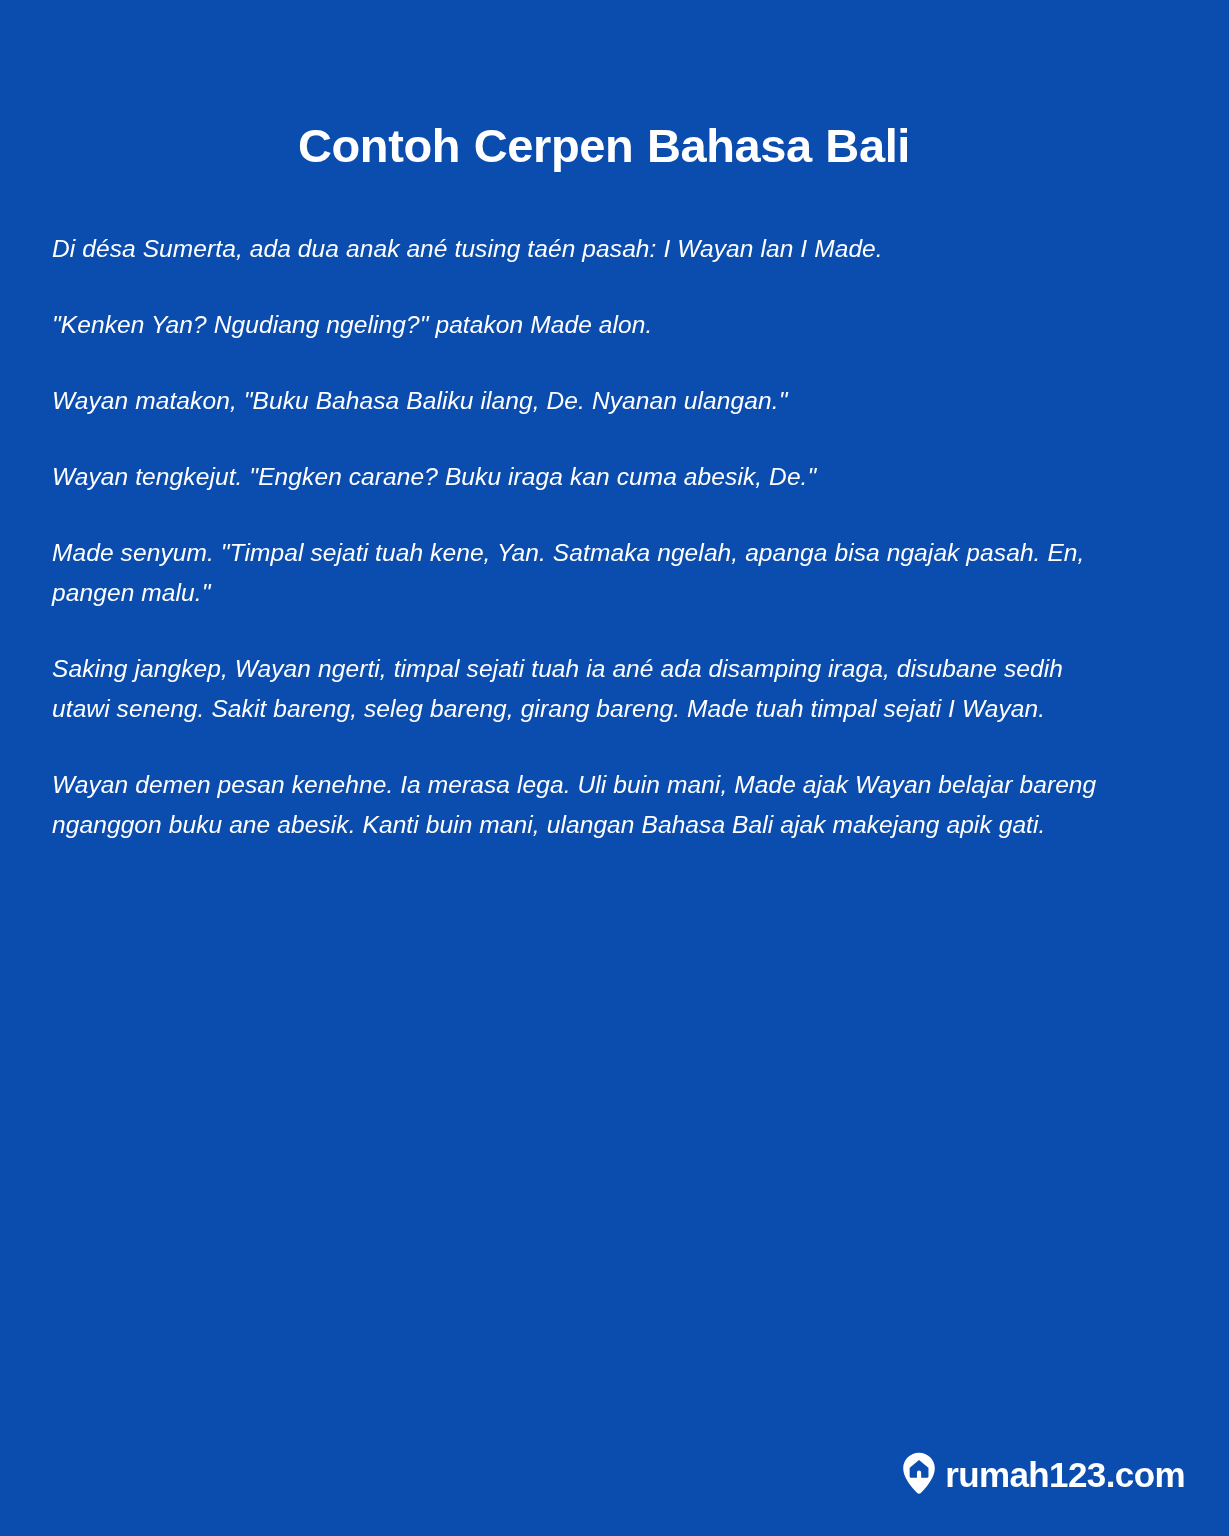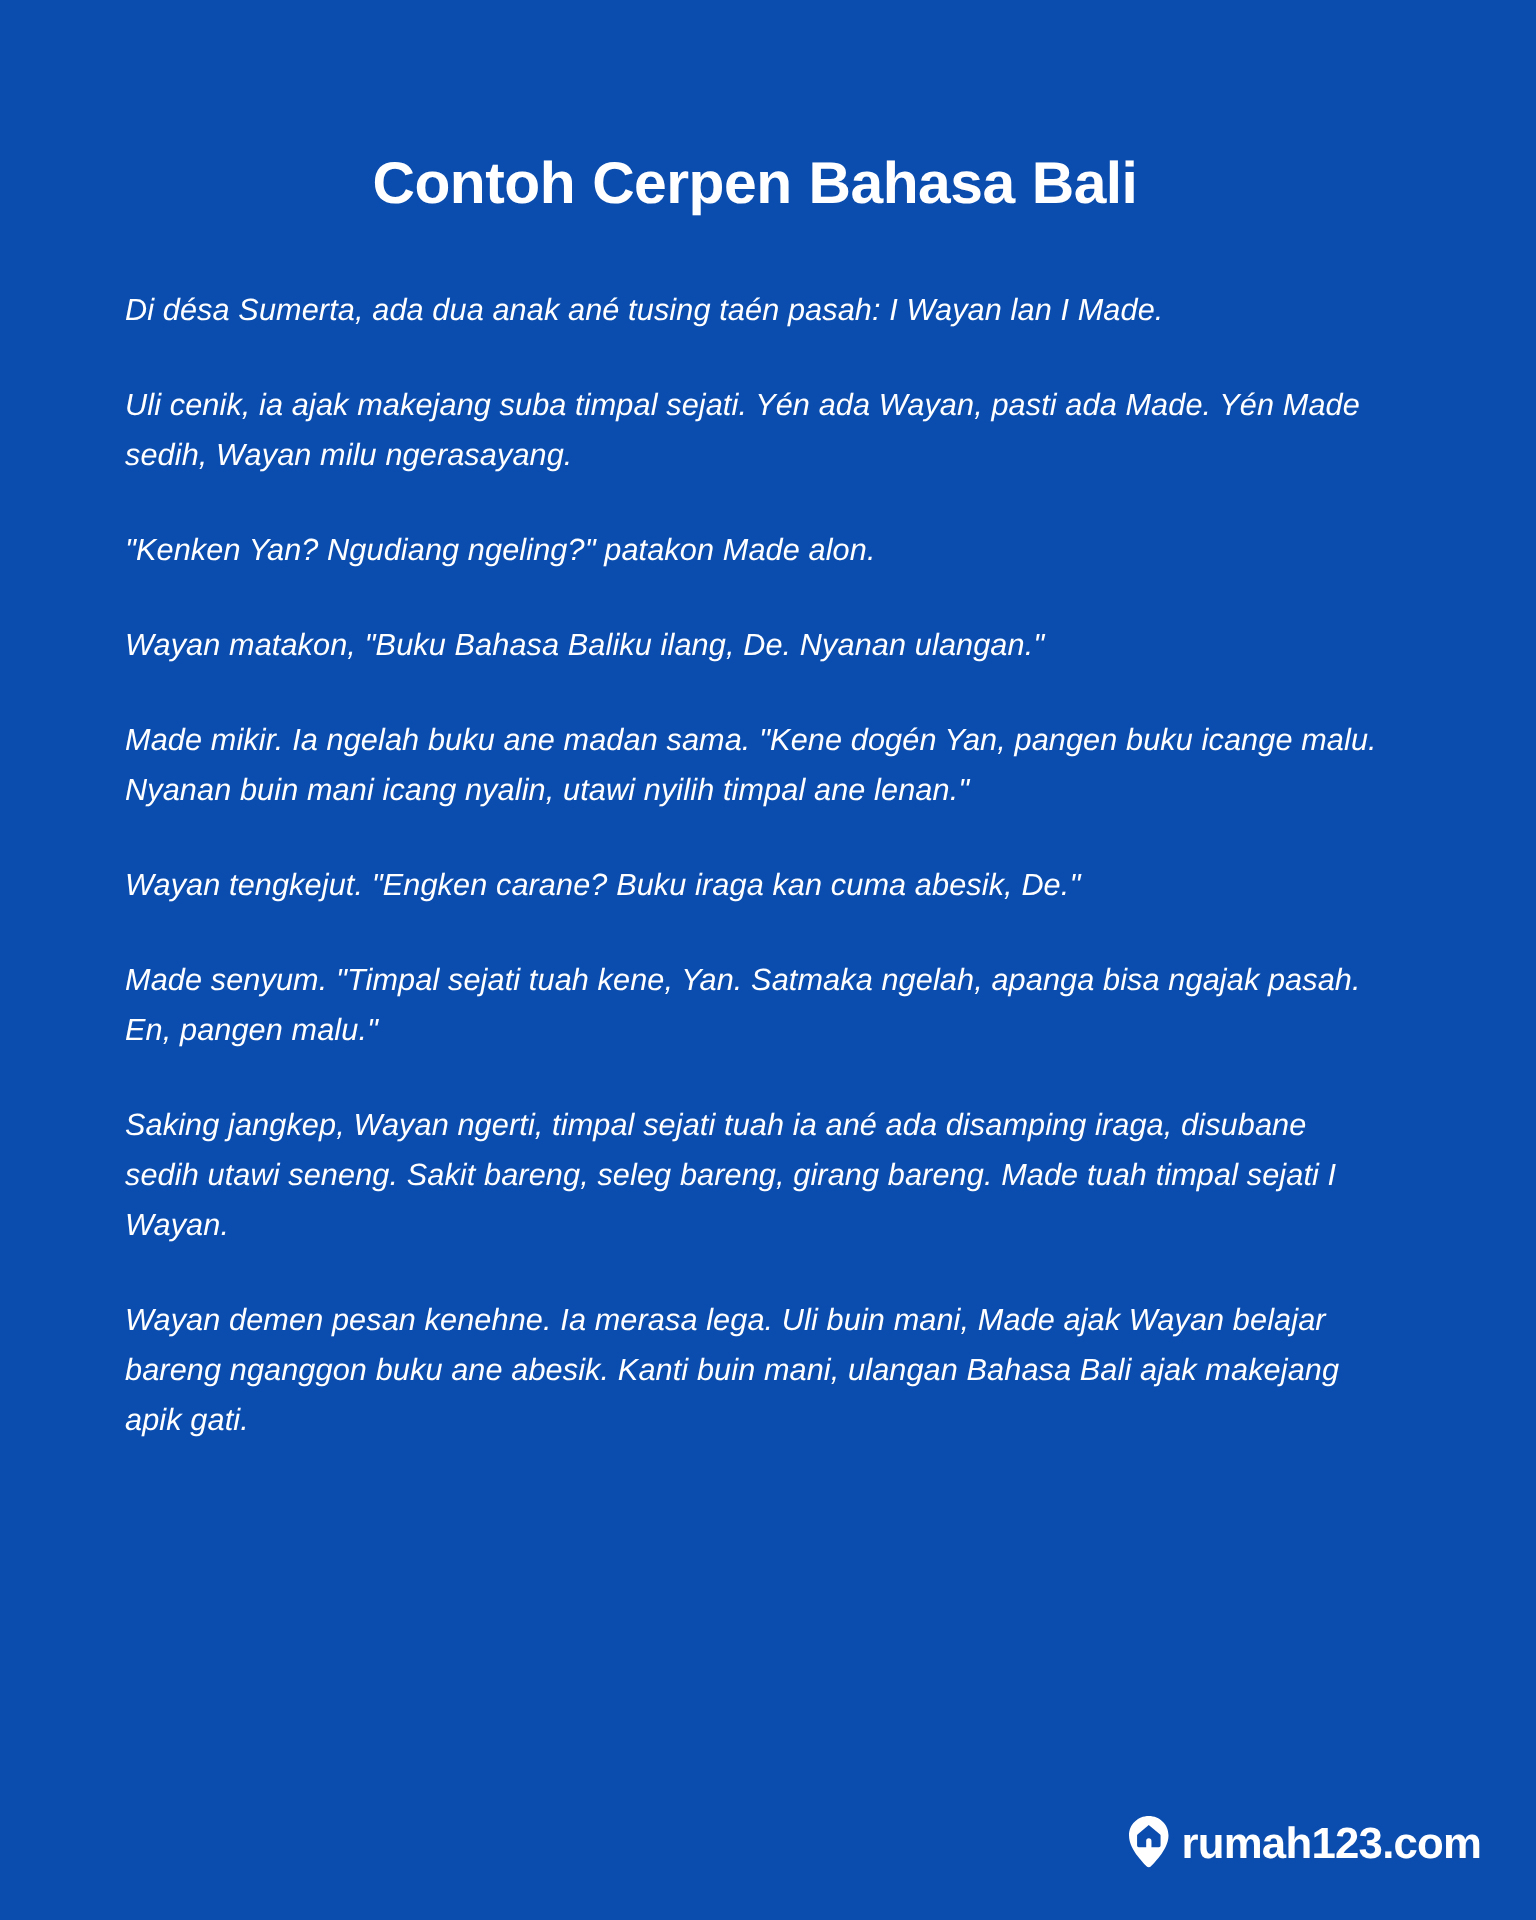--- a/index.html
+++ b/index.html
@@ -42,21 +42,21 @@
     line-height: 1.18;
     font-weight: 700;
     letter-spacing: -0.4px;
     color: #FFFFFF;
     word-spacing: 1px;
   }
 
   
   .story {
     margin-top: 56px;
-    padding-left: 100px;
+    padding-left: 52px;
     padding-right: 125px;
   }
 
   .story p {
     margin: 0 0 36px 0;
     font-family: "Liberation Sans", sans-serif;
     font-size: 24.5px;
     line-height: 40px;
     font-style: italic;
     font-weight: 400;
@@ -100,24 +100,22 @@
 <body>
 
 <div class="poster">
 
   <div class="title-wrap">
     <h1 class="poster-title">Contoh Cerpen Bahasa Bali</h1>
   </div>
 
   <div class="story">
     <p>Di désa Sumerta, ada dua anak ané tusing taén pasah: I Wayan lan I Made.</p>
-    <p>Uli cenik, ia ajak makejang suba timpal sejati. Yén ada Wayan, pasti ada Made. Yén Made sedih, Wayan milu ngerasayang.</p>
     <p>"Kenken Yan? Ngudiang ngeling?" patakon Made alon.</p>
     <p>Wayan matakon, "Buku Bahasa Baliku ilang, De. Nyanan ulangan."</p>
-    <p>Made mikir. Ia ngelah buku ane madan sama. "Kene dogén Yan, pangen buku icange malu. Nyanan buin mani icang nyalin, utawi nyilih timpal ane lenan."</p>
     <p>Wayan tengkejut. "Engken carane? Buku iraga kan cuma abesik, De."</p>
     <p>Made senyum. "Timpal sejati tuah kene, Yan. Satmaka ngelah, apanga bisa ngajak pasah. En, pangen malu."</p>
     <p>Saking jangkep, Wayan ngerti, timpal sejati tuah ia ané ada disamping iraga, disubane sedih utawi seneng. Sakit bareng, seleg bareng, girang bareng. Made tuah timpal sejati I Wayan.</p>
     <p>Wayan demen pesan kenehne. Ia merasa lega. Uli buin mani, Made ajak Wayan belajar bareng nganggon buku ane abesik. Kanti buin mani, ulangan Bahasa Bali ajak makejang apik gati.</p>
   </div>
 
   <div class="footer">
     <svg class="logo-pin" viewBox="0 0 34 44" aria-hidden="true">
       <path fill="#FFFFFF" fill-rule="evenodd" d="
         M17 0.8

